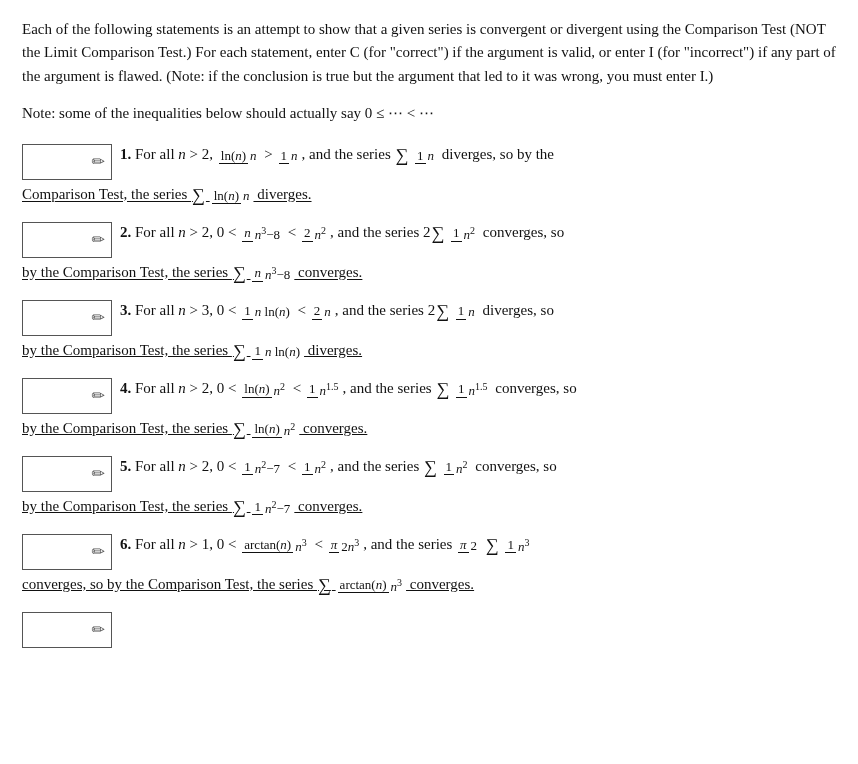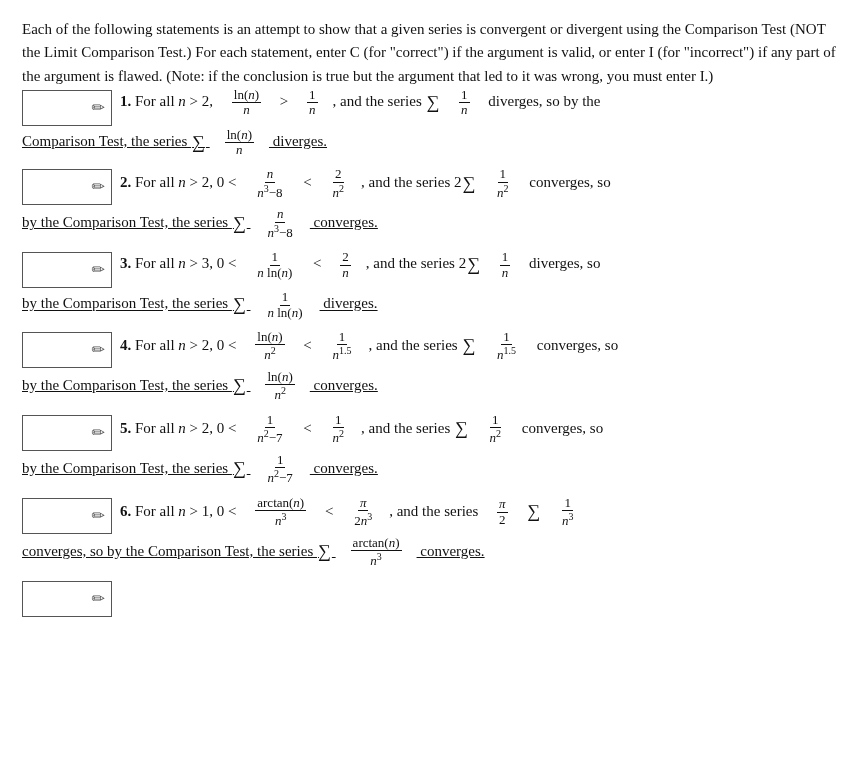--- a/index.html
+++ b/index.html
@@ -7,20 +7,21 @@
       font-family: Georgia, 'Times New Roman', serif;
       background: #fff;
       color: #111;
       width: 858px;
       min-height: 764px;
       padding: 18px 22px;
       font-size: 15px;
       line-height: 1.5;
     }
     .intro-text {
+      margin-bottom: 14px;
       font-size: 15px;
       line-height: 1.55;
     }
     .note-line {
       margin-bottom: 18px;
       font-size: 15px;
     }
     .problem-block {
       display: flex;
       align-items: flex-start;
@@ -52,26 +53,25 @@
     .continuation {
       margin-left: 0;
       margin-bottom: 10px;
       font-size: 15px;
       line-height: 1.55;
       text-decoration: underline;
     }
     
     .frac {
       display: inline-flex;
-      flex-direction: column;
       align-items: center;
       vertical-align: middle;
       font-size: 13px;
       line-height: 1.1;
-      margin: 0 15px;
+      margin: 0 2px;
     }
     .frac .num {
       border-bottom: 1px solid #111;
       padding: 0 2px;
       text-align: center;
     }
     .frac .den {
       padding: 0 2px;
       text-align: center;
     }
@@ -83,20 +83,21 @@
     sup { font-size: 10px; }
     .problem-row {
       margin-bottom: 4px;
     }
   </style>
 </head>
 <body>
 
 <div>
   <p class="intro-text">Each of the following statements is an attempt to show that a given series is convergent or divergent using the Comparison Test (NOT the Limit Comparison Test.) For each statement, enter C (for "correct") if the argument is valid, or enter I (for "incorrect") if any part of the argument is flawed. (Note: if the conclusion is true but the argument that led to it was wrong, you must enter I.)</p>
+  <p class="note-line">Note: some of the inequalities below should actually say 0 ≤ ⋯ &lt; ⋯</p>
 </div>
 
 <div class="problem-row">
   <div class="problem-block">
     <div class="answer-box">
       <span class="pencil-icon">✏</span>
     </div>
     <div class="problem-text">
       <strong>1.</strong> For all <i>n</i> &gt; 2,
       <span class="frac">

